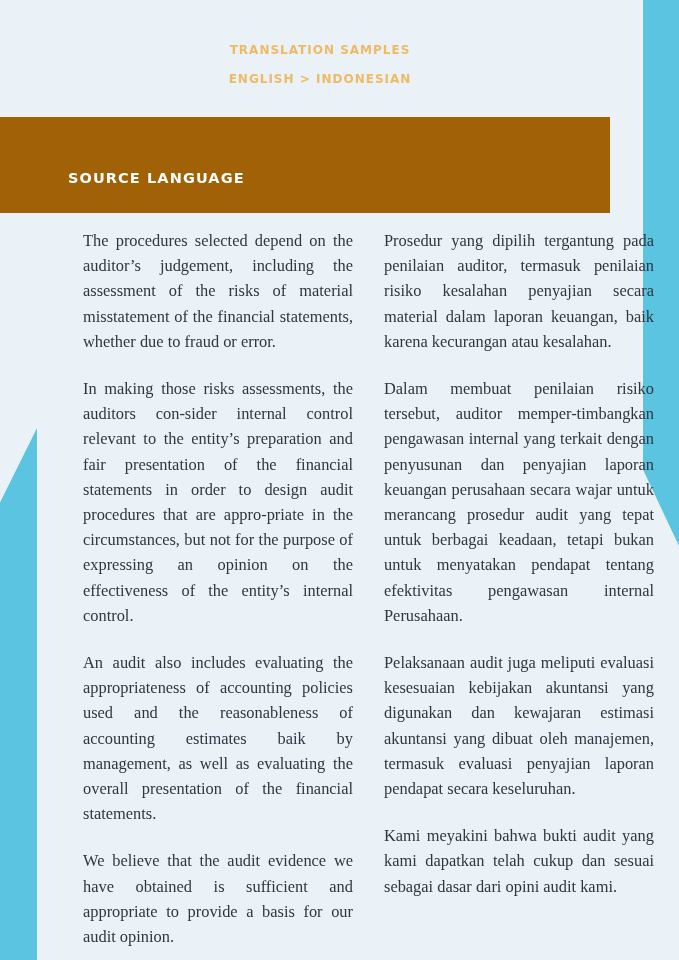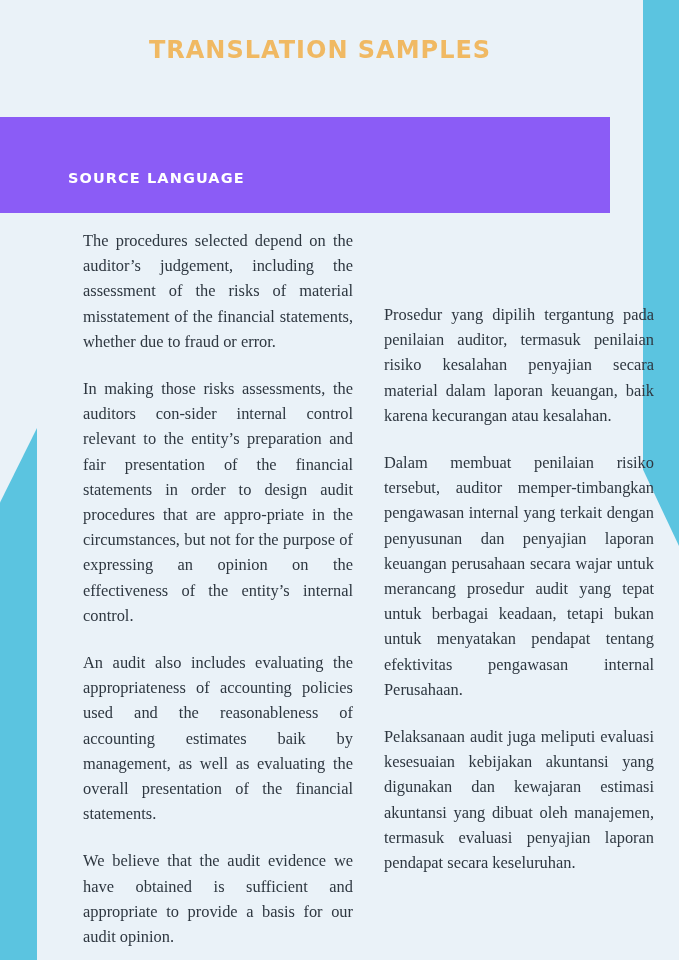--- a/index.html
+++ b/index.html
@@ -46,35 +46,35 @@
   .title-block {
     position: absolute;
     left: 0;
     top: 36px;
     width: 640px;
     text-align: center;
   }
   .title-line {
     font-family: "DejaVu Sans", sans-serif;
     font-weight: bold;
-    font-size: 24px;
+    font-size: 12px;
     letter-spacing: 1.0px;
     color: #F0B963;
     line-height: 29px;
     white-space: nowrap;
   }
 
   
   .header-bar {
     position: absolute;
     left: 0;
     top: 117px;
     width: 610px;
     height: 96px;
-    background: #8b5cf6;
+    background: #a16207;
   }
   .header-label {
     position: absolute;
     top: 53px;
     font-family: "DejaVu Sans", sans-serif;
     font-weight: bold;
     font-size: 14.5px;
     letter-spacing: 1.1px;
     color: #FFFFFF;
     white-space: nowrap;
@@ -91,21 +91,21 @@
     display: flex;
     gap: 8px;
     margin-left: 28px;
   }
   .column {
     width: 270px;
     display: flex;
     flex-direction: column;
   }
   .column.source { margin-left: 55px; }
-  .column.target { margin-left: 23px; justify-content: center; }
+  .column.target { margin-left: 23px; }
 
   .para {
     font-family: "Liberation Serif", serif;
     font-size: 16.4px;
     line-height: 25.2px;
     color: #2E3740;
     text-align: justify;
     text-justify: inter-word;
     margin: 0 0 22px 0;
     hyphens: none;
@@ -115,36 +115,38 @@
 </head>
 <body>
 
 <div class="page">
 
   <div class="edge-right"></div>
   <div class="edge-left"></div>
 
   <div class="title-block">
     <div class="title-line">TRANSLATION SAMPLES</div>
+    <div class="title-line">ENGLISH &gt; INDONESIAN</div>
   </div>
 
   <div class="header-bar">
     <div class="header-label src">SOURCE LANGUAGE</div>
   </div>
 
   <div class="columns">
 
     <div class="column source">
       <p class="para">The procedures selected depend on the auditor’s judgement, including the assessment of the risks of material misstatement of the financial statements, whether due to fraud or error.</p>
       <p class="para">In making those risks assessments, the auditors con-sider internal control relevant to the entity’s preparation and fair presentation of the financial statements in order to design audit procedures that are appro-priate in the circumstances, but not for the purpose of expressing an opinion on the effectiveness of the entity’s internal control.</p>
       <p class="para">An audit also includes evaluating the appropriateness of accounting policies used and the reasonableness of accounting estimates baik by management, as well as evaluating the overall presentation of the financial statements.</p>
       <p class="para">We believe that the audit evidence we have obtained is sufficient and appropriate to provide a basis for our audit opinion.</p>
     </div>
 
     <div class="column target">
       <p class="para">Prosedur yang dipilih tergantung pada penilaian auditor, termasuk penilaian risiko kesalahan penyajian secara material dalam laporan keuangan, baik karena kecurangan atau kesalahan.</p>
       <p class="para">Dalam membuat penilaian risiko tersebut, auditor memper-timbangkan pengawasan internal yang terkait dengan penyusunan dan penyajian laporan keuangan perusahaan secara wajar untuk merancang prosedur audit yang tepat untuk berbagai keadaan, tetapi bukan untuk menyatakan pendapat tentang efektivitas pengawasan internal Perusahaan.</p>
       <p class="para">Pelaksanaan audit juga meliputi evaluasi kesesuaian kebijakan akuntansi yang digunakan dan kewajaran estimasi akuntansi yang dibuat oleh manajemen, termasuk evaluasi penyajian laporan pendapat secara keseluruhan.</p>
+      <p class="para">Kami meyakini bahwa bukti audit yang kami dapatkan telah cukup dan sesuai sebagai dasar dari opini audit kami.</p>
     </div>
 
   </div>
 
 </div>
 
 </body></html>

